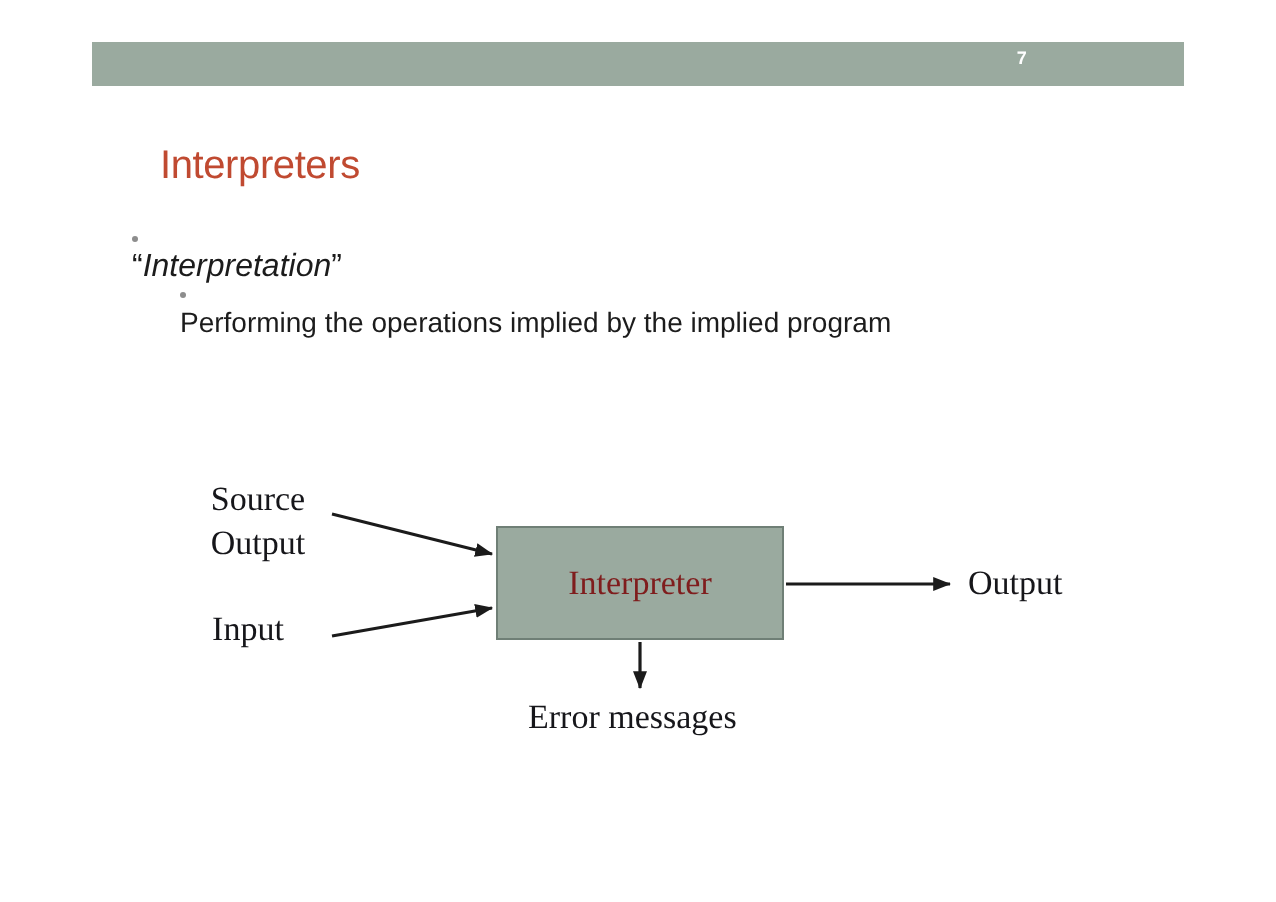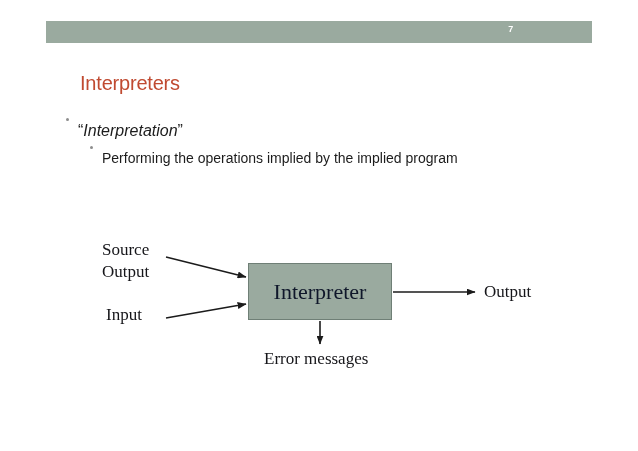--- a/index.html
+++ b/index.html
@@ -60,20 +60,21 @@
     letter-spacing: -0.2px;
     line-height: 34px;
     white-space: nowrap;
   }
 
   
   .bullet-row {
     position: absolute;
     display: flex;
     align-items: flex-start;
+    flex-direction: column;
   }
   .bullet-dot {
     display: inline-block;
     background: #8d8d8d;
     border-radius: 50%;
     flex: 0 0 auto;
   }
   #bullet-1 {
     left: 66px;
     top: 122px;
@@ -128,23 +129,24 @@
 
   .serif-label {
     position: absolute;
     font-family: "Liberation Serif", serif;
     font-size: 17px;
     color: #16161a;
     white-space: nowrap;
   }
 
   #label-source-program {
-    left: 102px;
+    left: 86px;
     top: 14px;
     width: 86px;
+    text-align: center;
     line-height: 22px;
   }
   #label-input {
     left: 96px;
     top: 80px;
     width: 56px;
     text-align: center;
   }
   #label-output {
     left: 484px;
@@ -168,22 +170,22 @@
   #interpreter-label {
     position: absolute;
     left: 0;
     top: 0;
     width: 100%;
     height: 100%;
     display: flex;
     align-items: center;
     justify-content: center;
     font-family: "Liberation Serif", serif;
-    font-size: 22px;
-    color: #0f172a;
+    font-size: 17px;
+    color: #7f1d1d;
   }
 </style>
 </head>
 <body>
 
 <div id="slide">
 
   <div id="header-bar"></div>
   <div id="page-number">7</div>
 

